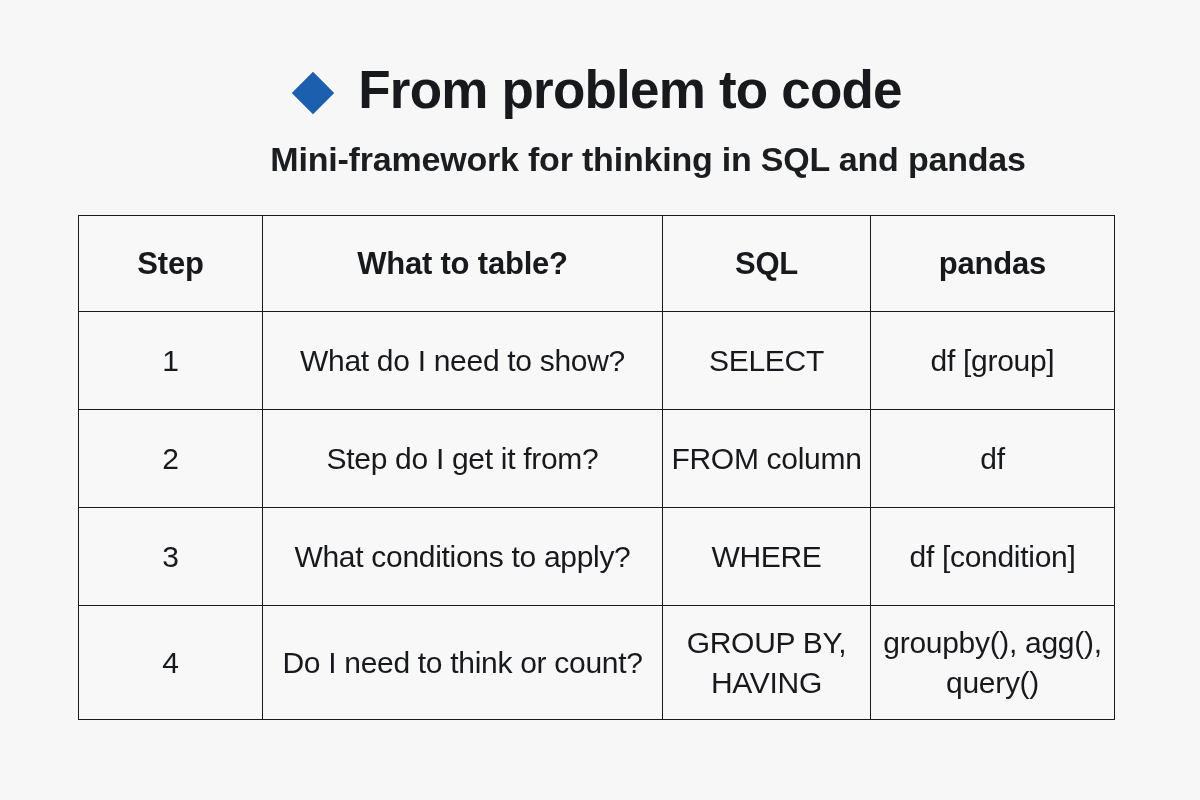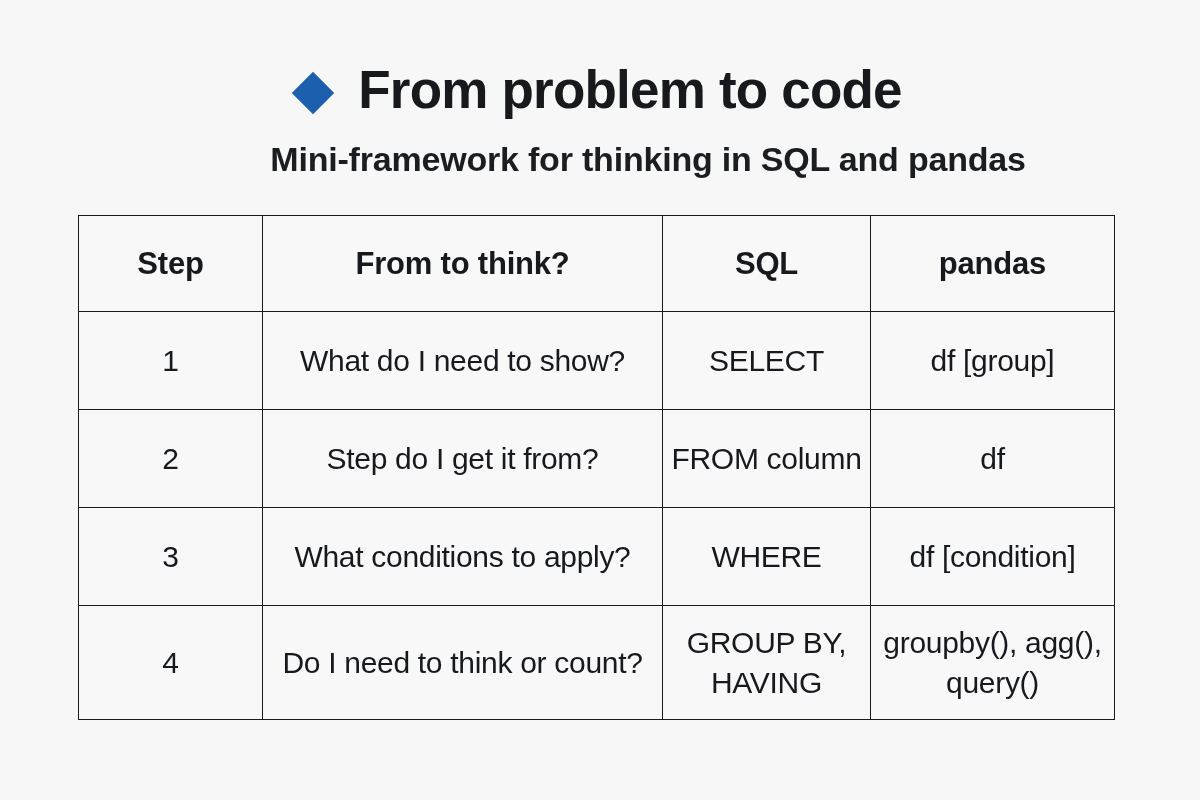--- a/index.html
+++ b/index.html
@@ -132,21 +132,21 @@
     <table class="framework">
       <colgroup>
         <col class="col-step">
         <col class="col-think">
         <col class="col-sql">
         <col class="col-pandas">
       </colgroup>
       <thead>
         <tr>
           <th>Step</th>
-          <th>From to think?</th>
+          <th>What to table?</th>
           <th>SQL</th>
           <th>pandas</th>
         </tr>
       </thead>
       <tbody>
         <tr>
           <td class="step-num">1</td>
           <td>What do I need to show?</td>
           <td>SELECT</td>
           <td>df [group]</td>

